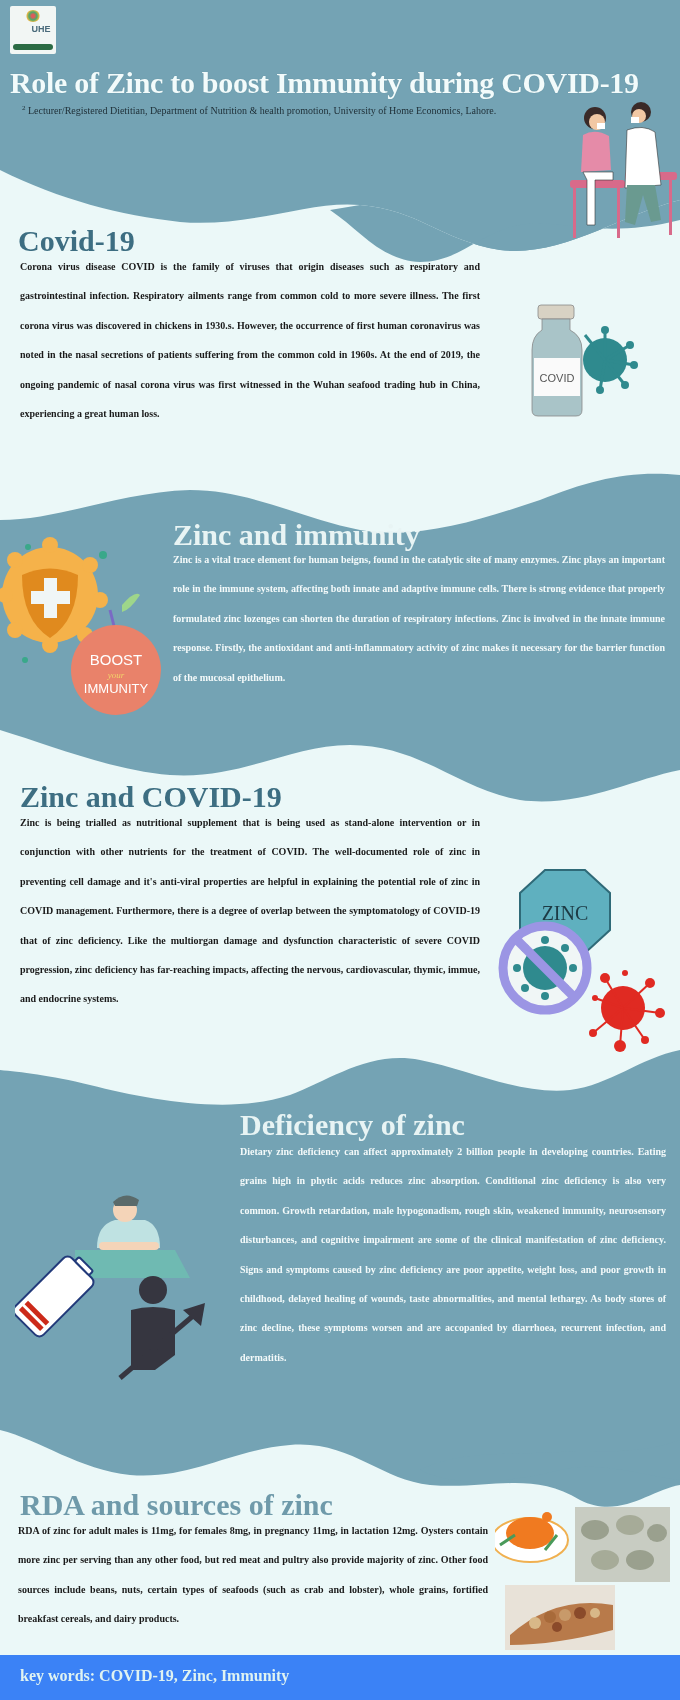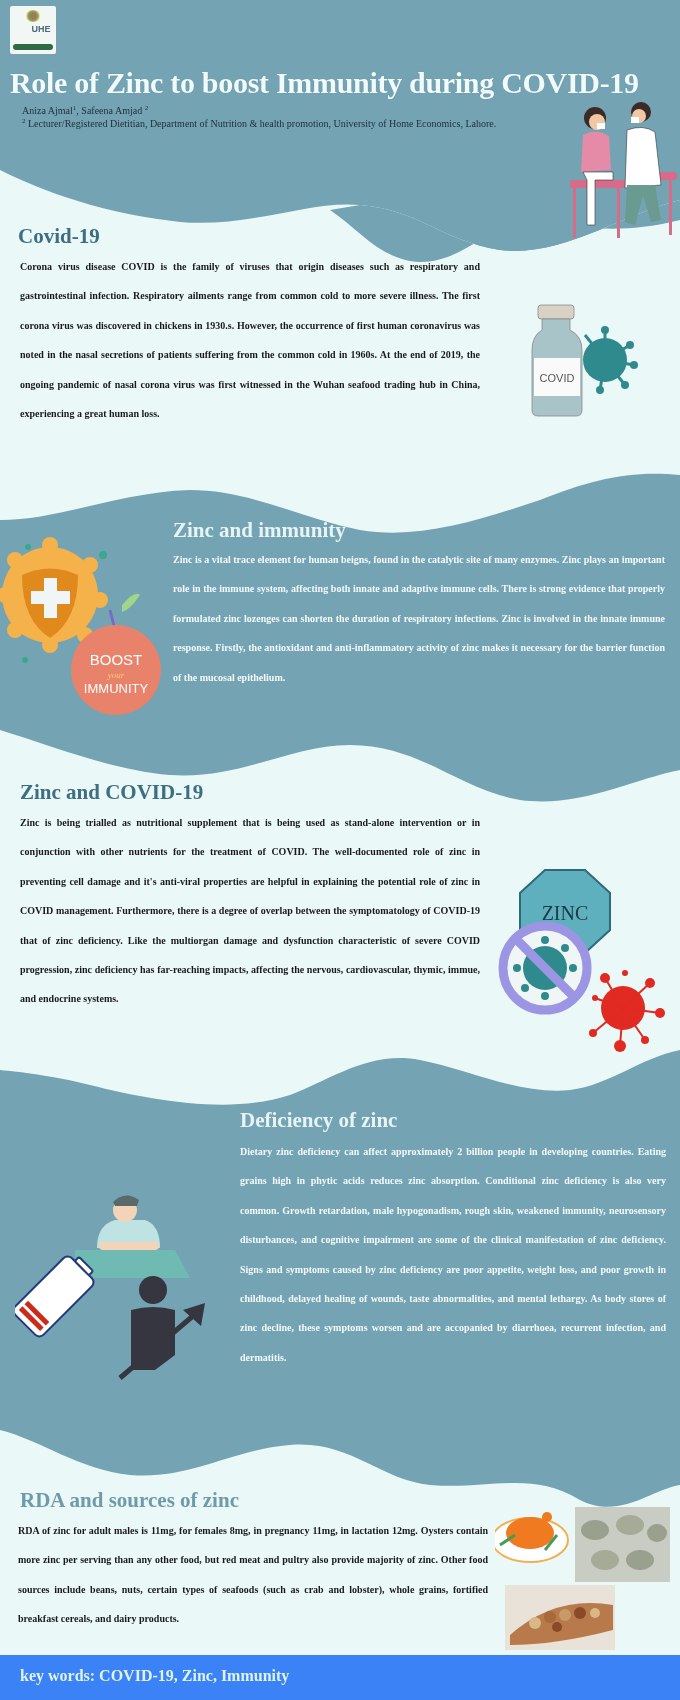--- a/index.html
+++ b/index.html
@@ -7,21 +7,21 @@
   .poster { position:absolute; left:0; top:0; width:680px; height:1700px; }
   .bg-svg { position:absolute; left:0; top:0; width:680px; height:1700px; }
   .abs { position:absolute; }
   .logo { left:10px; top:6px; width:46px; height:48px; background:#f2f6f4; border-radius:2px; }
   .logo .uhe { position:absolute; left:0; right:0; top:18px; text-align:center; font-family:"Liberation Sans", sans-serif; font-size:9px; color:#4a6a7a; font-weight:bold;padding-left:16px; }
   .logo .band { position:absolute; left:3px; right:3px; bottom:4px; height:6px; background:#2c6b44; border-radius:3px; }
   .logo .leaves { position:absolute; left:15px; top:4px; width:16px; height:12px; border-radius:50%; background:radial-gradient(circle,#e05a5a 15%,#4caa6a 40%,#e6b646 60%,transparent 70%); }
   .title { left:10px; top:66px; width:670px; font-size:30px; font-weight:bold; color:#f2fbfb; letter-spacing:-0.3px; text-shadow:0 0 1px #5a8999; }
   .authors { left:22px; top:103px; font-size:10px; color:#1e2e36; line-height:11px; width:520px; }
   .authors sup { font-size:7px; }
-  .section-title { font-weight:bold; font-size:21px; }
+  .section-title { font-weight:bold; font-size:30px; }
   .para { font-weight:bold; font-size:10px; line-height:29.4px; text-align:justify; }
   .dark-title { color:#3d6e82; }
   .light-title { color:#e8f4f4;text-align:right; }
   .dark-text { color:#1a1a1a; }
   .light-text { color:#f4fafa; }
   .footer { left:0; top:1655px; width:680px; height:45px; background:#3b82f6; }
   .footer span { position:absolute; left:20px; top:12px; font-size:16px; font-weight:bold; color:#dff3f1; }
   .ill { position:absolute; }
 </style>
 </head>
@@ -44,23 +44,20 @@
 
   <div class="abs logo">
     <div class="leaves"></div>
     <div class="uhe">UHE</div>
     <div class="band"></div>
   </div>
 
   <div class="abs title">Role of Zinc to boost Immunity during COVID-19</div>
 
   <div class="abs authors">
-    <div>
-      <span>Aniza Ajmal</span><sup>1</sup><span>, Safeena Amjad</span> <sup>2</sup>
-    </div>
     <div style="text-align:justify;"><sup>2</sup> <span>Lecturer/Registered Dietitian, Department of Nutrition &amp; health promotion, University of Home Economics, Lahore.</span></div>
   </div>
 
   <svg class="ill" style="left:565px; top:100px;" width="115" height="140" viewBox="0 0 115 140">
     <rect x="5" y="80" width="55" height="8" rx="3" fill="#d86a8a"></rect>
     <rect x="8" y="88" width="3" height="50" fill="#d86a8a"></rect>
     <rect x="52" y="88" width="3" height="50" fill="#d86a8a"></rect>
     <rect x="60" y="72" width="52" height="8" rx="3" fill="#d86a8a"></rect>
     <rect x="104" y="80" width="3" height="55" fill="#d86a8a"></rect>
     <circle cx="30" cy="18" r="11" fill="#3a2a28"></circle>

